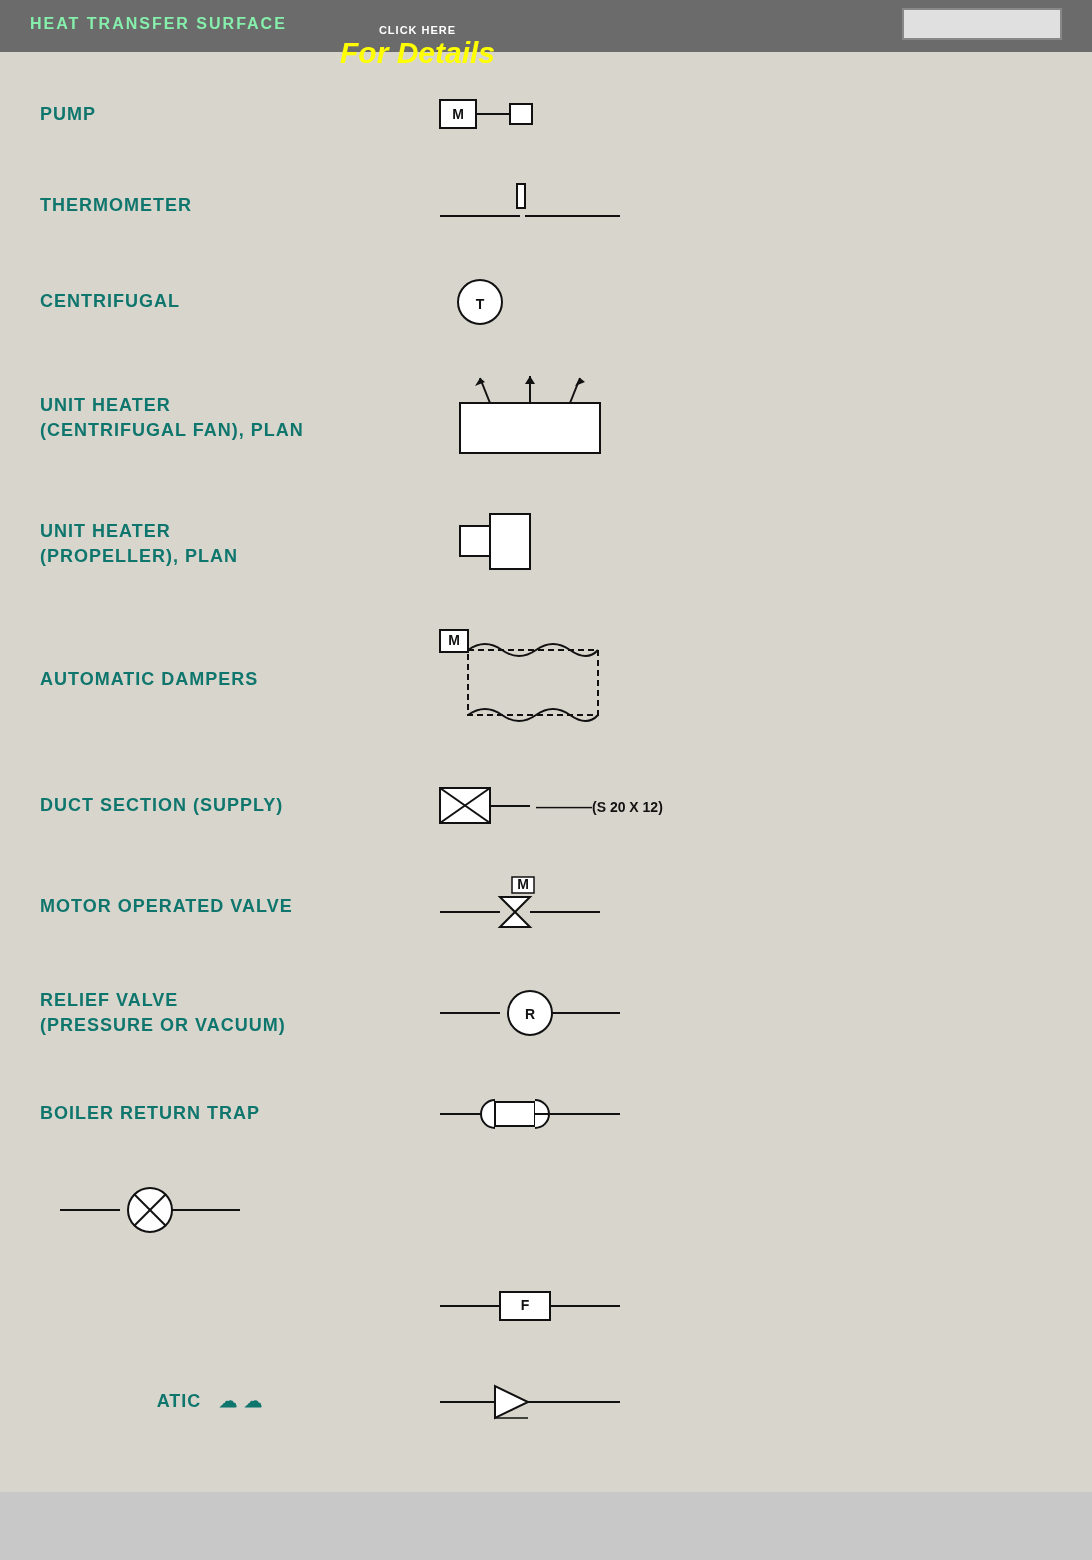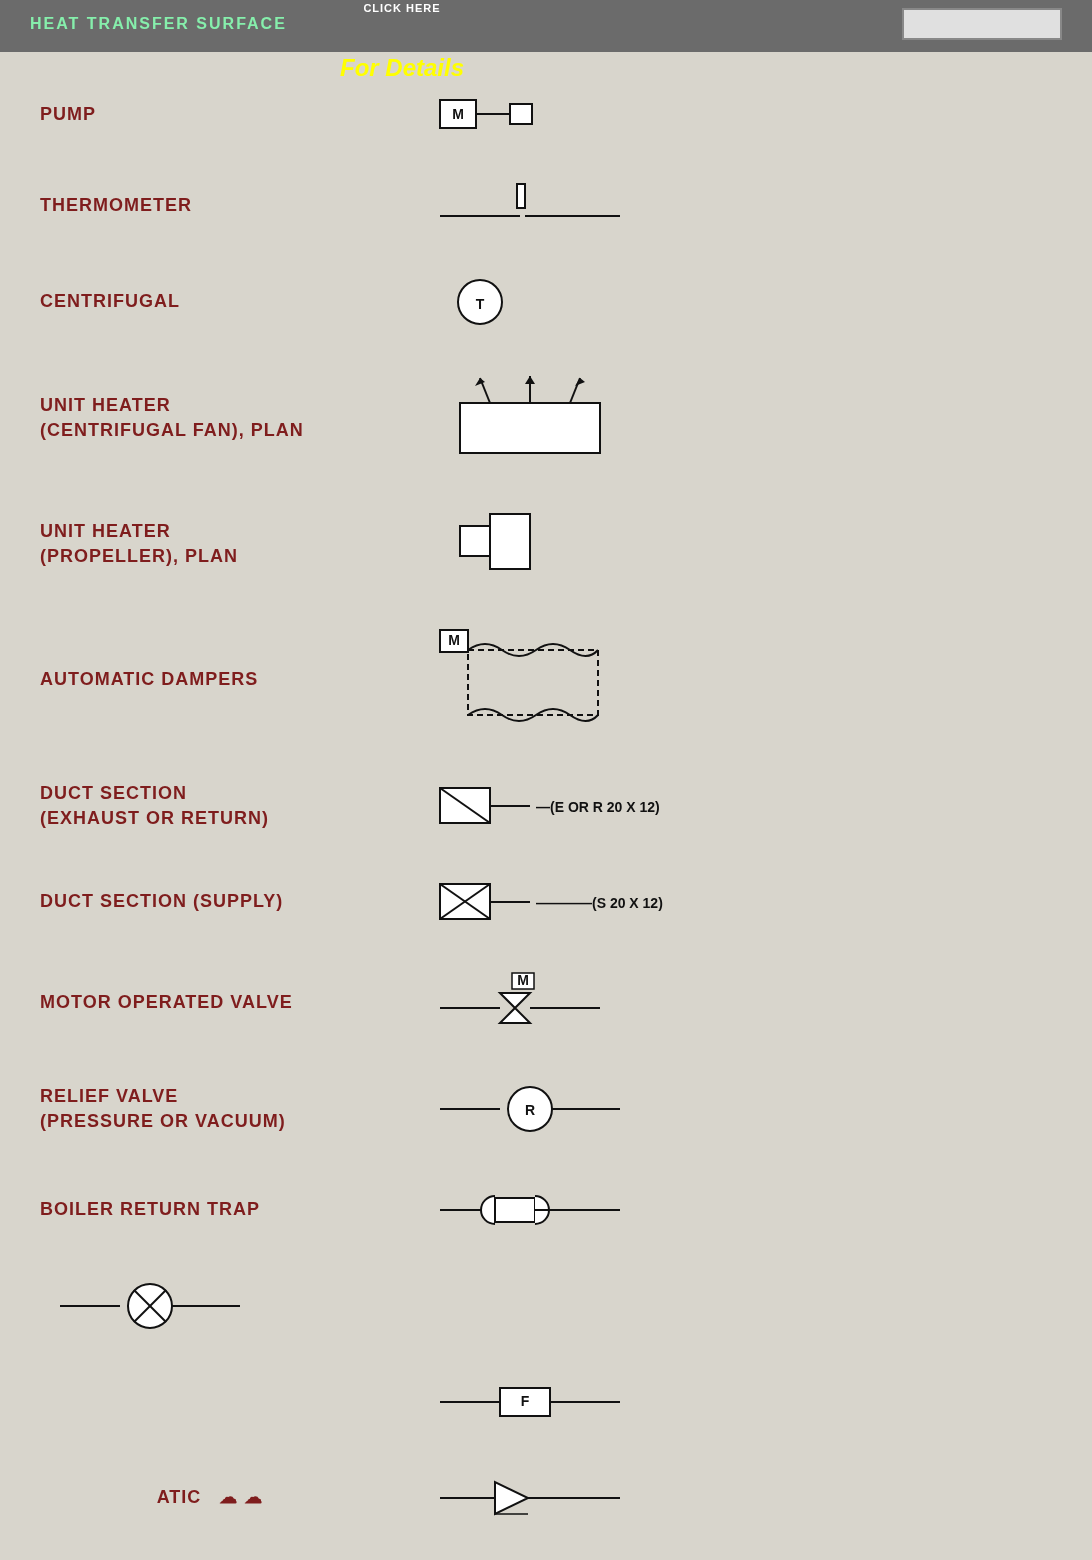--- a/index.html
+++ b/index.html
@@ -33,27 +33,27 @@
       top: 2px;
       display: flex;
       flex-direction: column;
       align-items: center;
     }
     .click-here-small {
       color: #ffffff;
       font-size: 11px;
       font-weight: bold;
       letter-spacing: 1px;
+      margin-top: 22px;
     }
     .for-details {
       color: #ffff00;
-      font-size: 24px;
+      font-size: 30px;
       font-weight: bold;
       font-style: italic;
-      margin-top: 40px;
     }
     .header-input {
       margin-left: auto;
       background: #e0e0e0;
       border: 2px solid #888;
       width: 160px;
       height: 32px;
     }
 
     
@@ -69,21 +69,21 @@
       align-items: center;
       padding: 18px 0;
       border-bottom: none;
       min-height: 80px;
     }
     .symbol-label {
       flex: 0 0 380px;
       font-size: 18px;
       font-weight: bold;
       letter-spacing: 1px;
-      color: #7f1d1d;
+      color: #0f766e;
       line-height: 1.4;
       font-family: 'Arial', sans-serif;
     }
     .symbol-graphic {
       flex: 1;
       display: flex;
       align-items: center;
       justify-content: flex-start;
       padding-left: 20px;
     }
@@ -195,34 +195,20 @@
 
         <rect x="28" y="30" width="130" height="65" fill="none" stroke="#111" stroke-width="2" stroke-dasharray="6,4"></rect>
 
         <path d="M28,30 Q45,18 62,30 Q79,42 96,30 Q113,18 130,30 Q147,42 158,30" fill="none" stroke="#111" stroke-width="2"></path>
 
         <path d="M28,95 Q45,83 62,95 Q79,107 96,95 Q113,83 130,95 Q147,107 158,95" fill="none" stroke="#111" stroke-width="2"></path>
       </svg>
     </div>
   </div>
 
-  <div class="symbol-row">
-    <div class="symbol-label">DUCT  SECTION<br>(EXHAUST  OR  RETURN)</div>
-    <div class="symbol-graphic">
-      <svg width="380" height="60">
-
-        <rect x="0" y="12" width="50" height="35" fill="white" stroke="#111" stroke-width="2"></rect>
-        <line x1="0" y1="12" x2="50" y2="47" stroke="#111" stroke-width="2"></line>
-
-        <line x1="50" y1="30" x2="90" y2="30" stroke="#111" stroke-width="2"></line>
-
-        <text x="96" y="36" class="annot" font-size="16">—(E  OR  R  20 X 12)</text>
-      </svg>
-    </div>
-  </div>
 
   <div class="symbol-row">
     <div class="symbol-label">DUCT  SECTION  (SUPPLY)</div>
     <div class="symbol-graphic">
       <svg width="380" height="60">
 
         <rect x="0" y="12" width="50" height="35" fill="white" stroke="#111" stroke-width="2"></rect>
         <line x1="0" y1="12" x2="50" y2="47" stroke="#111" stroke-width="2"></line>
         <line x1="50" y1="12" x2="0" y2="47" stroke="#111" stroke-width="2"></line>
 

